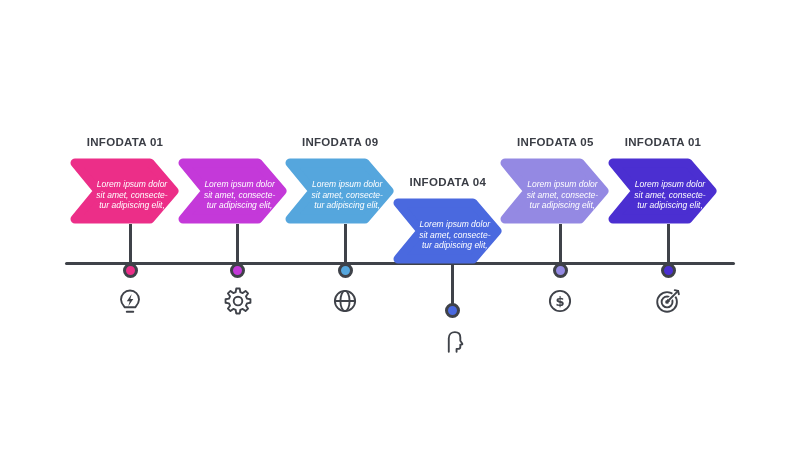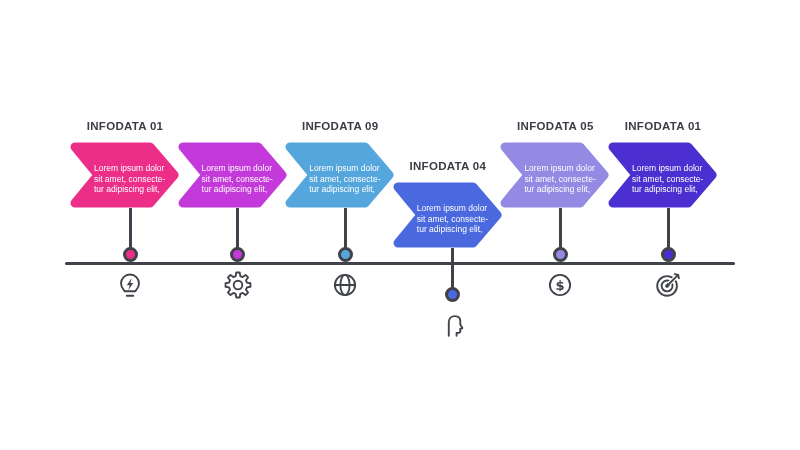--- a/index.html
+++ b/index.html
@@ -4,27 +4,27 @@
 <style>
   :root { --line:#3F4249; --title:#3A3D45; --text:#FFFFFF; }
   * { margin:0; padding:0; box-sizing:border-box; }
   html,body { background:#fff; }
   body { font-family:"Liberation Sans","DejaVu Sans",sans-serif; }
   .canvas { position:relative; width:800px; height:450px; background:#fff; overflow:hidden; }
 
   .timeline-line { position:absolute; left:65px; top:262px; width:670px; height:3px;
                    background:var(--line); border-radius:2px; }
 
-  .item { position:absolute; top:120px; width:110px; height:185px; }
+  .item { position:absolute; top:136px; width:110px; height:185px; }
   .item-title { position:absolute; top:0; left:-10px; width:130px; text-align:center;
                 font-size:11.5px; font-weight:bold; letter-spacing:.3px; color:var(--title);
                 white-space:nowrap; }
   .chevron { position:absolute; top:22px; left:0; width:110px; height:66px; display:block; }
-  .desc { position:absolute; top:43px; left:24px; width:76px; 
-          font-size:8.5px; line-height:10.5px; color:var(--text); }
+  .desc { position:absolute; top:43px; left:24px; width:76px; text-align:center;
+          font-size:8.5px; line-height:10.5px; color:var(--text);font-style:italic; }
   .desc span { display:block; white-space:nowrap; }
   .stem { position:absolute; top:88px; left:58.5px; width:3px; height:48px; background:var(--line); }
   .dot  { position:absolute; top:126.5px; left:52.5px; width:15px; height:15px;
           border-radius:50%; border:3px solid var(--line); }
   .icon-svg { position:absolute; top:150px; left:45px; width:30px; height:30px; }
 
   
   #icon-defs path, #icon-defs circle, #icon-defs ellipse, #icon-defs line {
     stroke:var(--line); fill:none; stroke-width:2; stroke-linecap:round; stroke-linejoin:round;
   }

